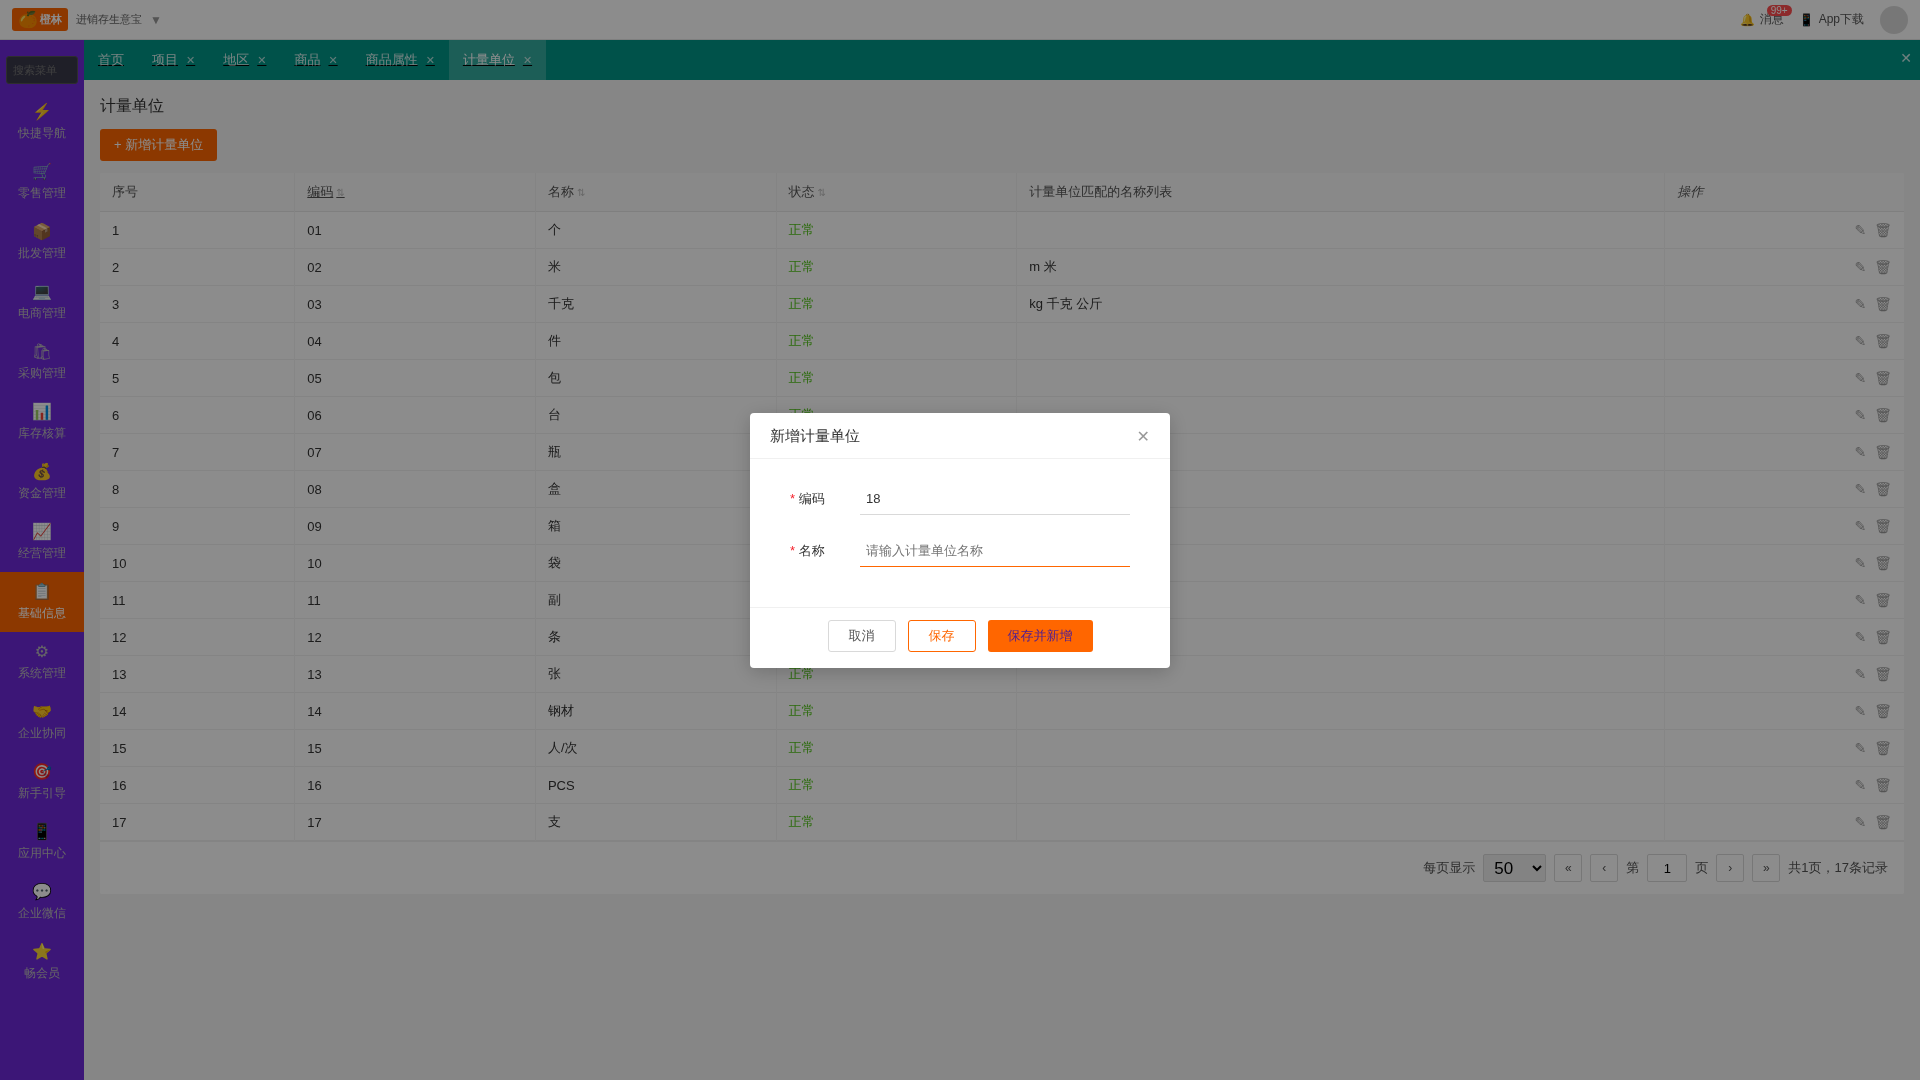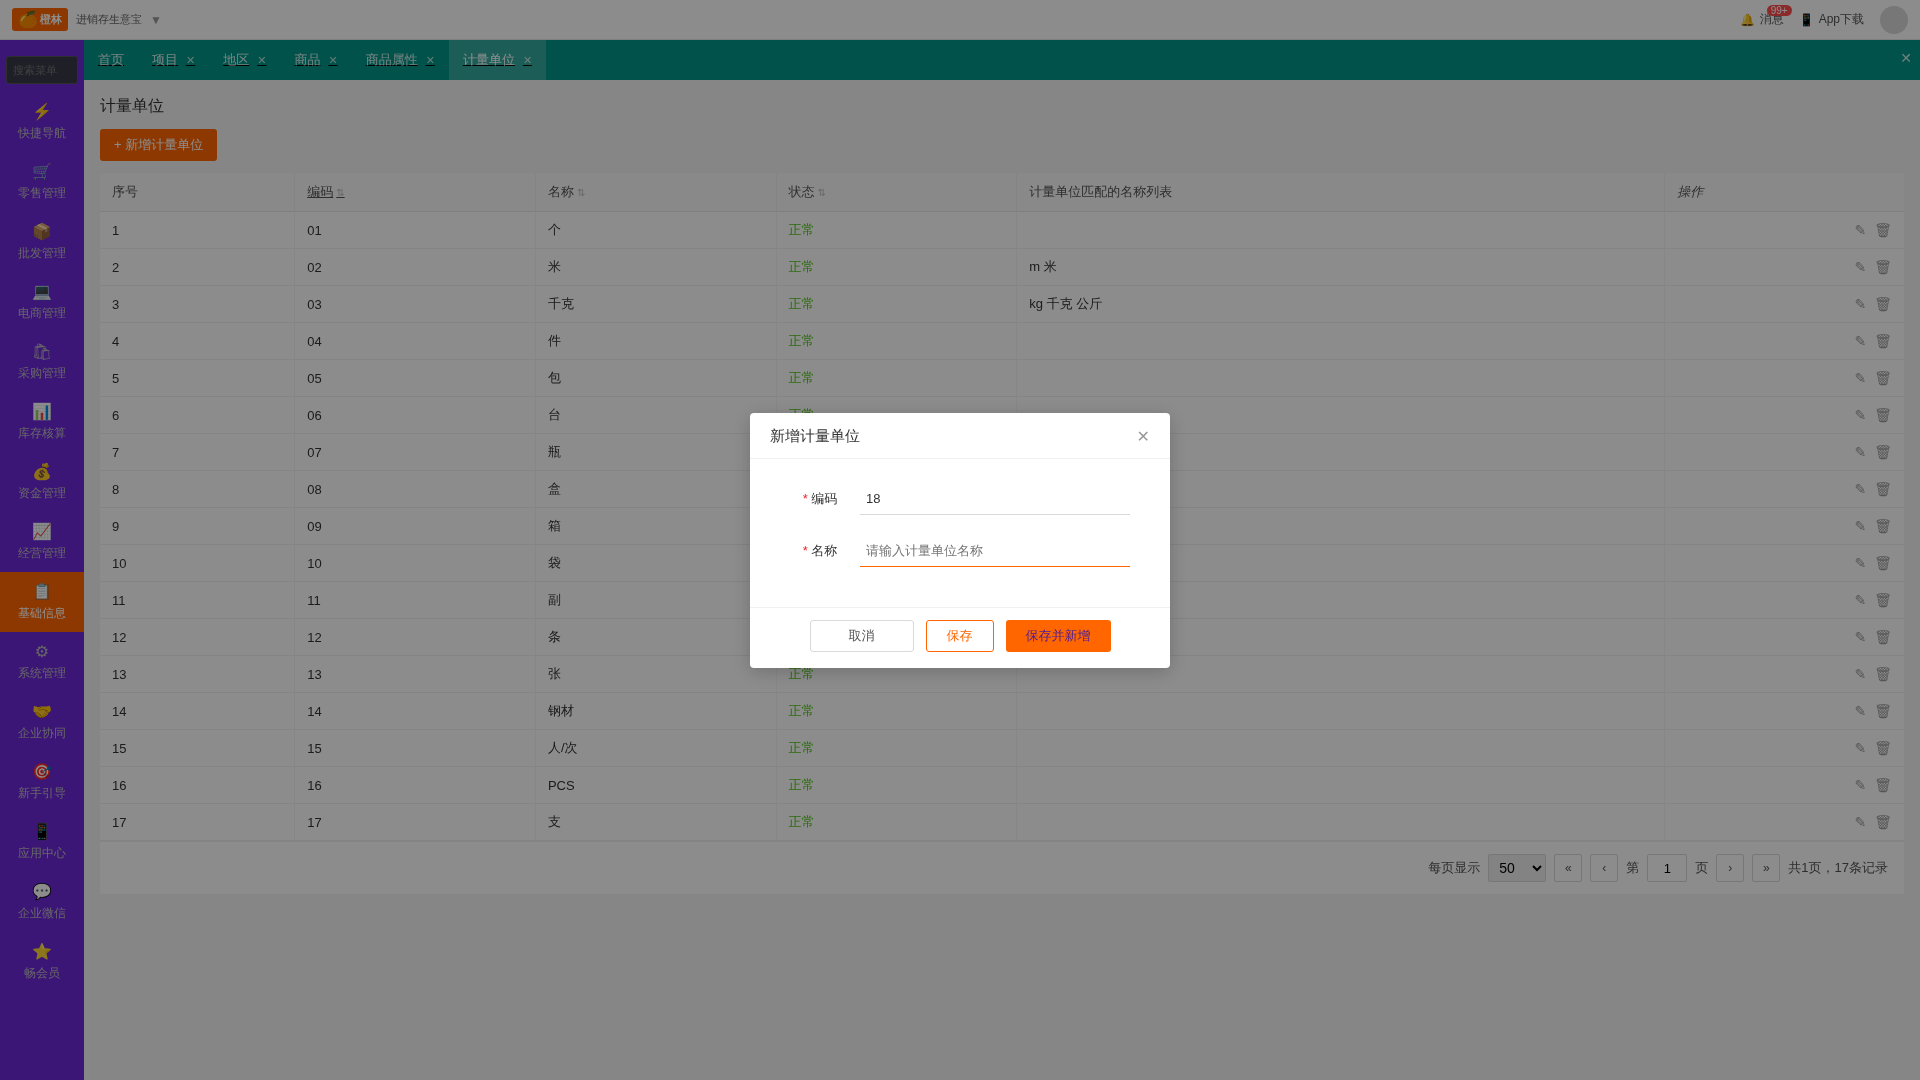--- a/index.html
+++ b/index.html
@@ -204,21 +204,21 @@
       text-align: center;
       font-size: 13px;
       border-radius: 2px;
       outline: none;
     }
     .page-size-select {
       height: 28px;
       border: 1px solid #d9d9d9;
       border-radius: 2px;
       padding: 0 6px;
-      font-size: 14px;
+      font-size: 17px;
       outline: none;
     }
 
     
     .overlay {
       position: fixed;
       top: 0; left: 0; right: 0; bottom: 0;
       background: rgba(0,0,0,0.45);
       z-index: 1000;
       display: flex;
@@ -256,21 +256,21 @@
     .form-item {
       display: flex;
       align-items: center;
       margin-bottom: 20px;
       gap: 10px;
     }
     .form-label {
       font-size: 13px;
       color: #333;
       width: 60px;
-      text-align: center;
+      text-align: left;
       flex-shrink: 0;
     }
     .form-input {
       flex: 1;
       height: 32px;
       border: none;
       border-bottom: 1px solid #d9d9d9;
       outline: none;
       font-size: 13px;
       padding: 4px 6px;
@@ -278,21 +278,21 @@
     }
     .form-input.active { border-bottom-color: #f60; }
     .modal-footer {
       padding: 12px 20px 16px;
       display: flex;
       justify-content: center;
       gap: 12px;
       border-top: 1px solid #f0f0f0;
     }
     .btn-cancel {
-      padding: 6px 38px;
+      padding: 6px 20px;
       border: 1px solid #d9d9d9;
       background: #fff;
       color: #555;
       border-radius: 3px;
       cursor: pointer;
       font-size: 13px;
     }
     .btn-save {
       padding: 6px 20px;
       border: 1px solid #f60;

